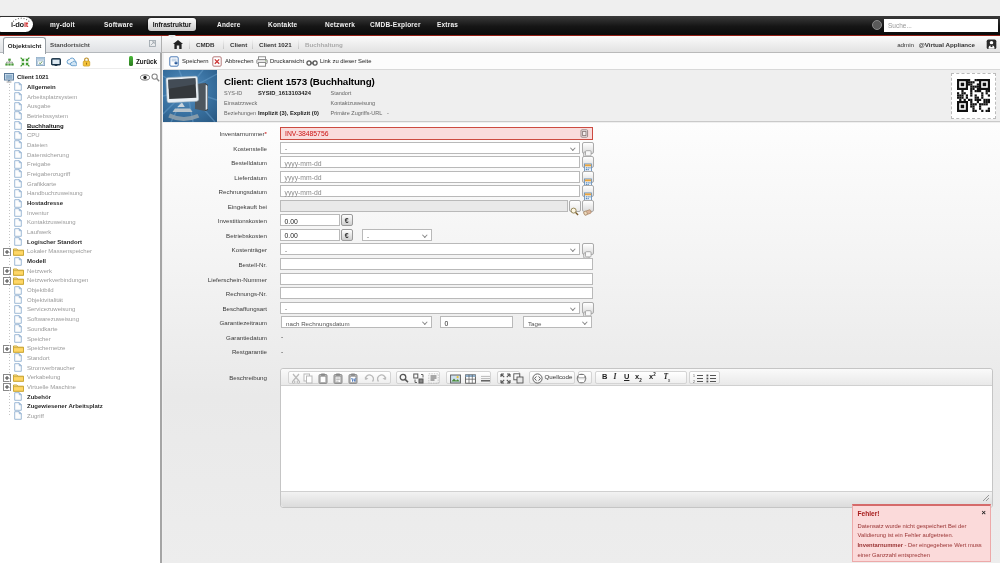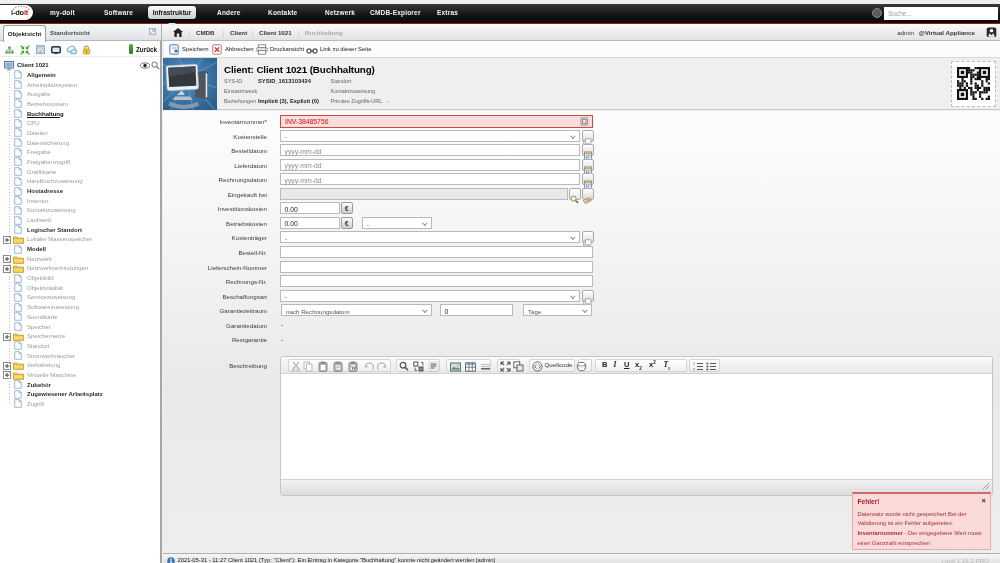--- a/index.html
+++ b/index.html
@@ -1,16 +1,16 @@
 <!DOCTYPE html>
 <html><head><meta charset="utf-8">
 <style>
 * { margin:0; padding:0; box-sizing:border-box; }
 html,body { width:1000px; height:563px; overflow:hidden; font-family:"Liberation Sans", sans-serif; background:#efefef; }
-#stage { position:absolute; left:0; top:4px; width:1000px; height:488px; }
+#stage { position:absolute; left:0; top:16px; width:1000px; height:488px; }
 
 
 #topbar { position:absolute; left:0; top:0; width:1000px; height:18.5px; background:linear-gradient(#3a3a3a,#151515 55%,#0a0a0a); }
 .menuitem { position:absolute; top:4.5px; font-size:6.5px; font-weight:bold; color:#f2f2f2; letter-spacing:0.2px; }
 #logo { position:absolute; left:-6px; top:1px; width:39px; height:15px; background:#fff; border-radius:8px; box-shadow:0 0 2px rgba(0,0,0,0.6); }
 #logotext { position:absolute; left:11px; top:4px; font-size:7.5px; font-weight:bold; color:#1a1a1a; letter-spacing:-0.2px; }
 #infra { position:absolute; left:148px; top:1.5px; width:48px; height:13.5px; background:linear-gradient(#fdfdfd,#c9c9c9); border-radius:3px; box-shadow:0 0 2px #000; }
 #infra span { position:absolute; left:0; right:0; top:3.5px; text-align:center; font-size:6.5px; font-weight:bold; color:#111; }
 #searchwrap { position:absolute; right:2px; top:3px; width:114px; height:12.5px; background:#fff; }
 #searchwrap span { position:absolute; left:4px; top:3px; font-size:6.5px; color:#999; }
@@ -528,21 +528,21 @@
         </g>
     <g transform="translate(3.5,7) rotate(-3 15 12)">
       <rect x="0" y="0" width="31.5" height="25" rx="2" fill="#e9eff4" stroke="#aab8c2" stroke-width="0.6"></rect>
       <rect x="2.2" y="2" width="27.2" height="19.4" fill="#34383c"></rect>
       <path d="M2.2 2 h27.2 v6 l-27.2 3 Z" fill="#46505a" opacity="0.85"></path>
     </g>
     <path d="M19 32.5 l2.8 4.5 h-7.5 Z" fill="#ccd6dd"></path>
     <path d="M12 38.5 h15 l2.5 3.5 h-20 Z" fill="#b7c3cb"></path>
     <path d="M7 43.5 q13 6.5 27.5 0.5 l1.8 3.6 q-16 7 -31 0 Z" fill="#8da0ac" opacity="0.9"></path>
     </svg>
-  <div id="title">Client: Client 1021 (Buchhaltung)</div>
+  <div id="title">Client: Client 1573 (Buchhaltung)</div>
   <div class="mlab" style="left:61.5px;top:20.5px">SYS-ID</div>
   <div class="mval" style="left:95.5px;top:20.5px">SYSID_1613103424</div>
   <div class="mlab" style="left:168px;top:20.5px">Standort</div>
   <div class="mlab" style="left:61.5px;top:30.5px">Einsatzzweck</div>
   <div class="mlab" style="left:168px;top:30.5px">Kontaktzuweisung</div>
   <div class="mlab" style="left:61.5px;top:40.5px">Beziehungen</div>
   <div class="mval" style="left:95.5px;top:40.5px">Implizit (3), Explizit (0)</div>
   <div class="mlab" style="left:168px;top:40.5px">Primäre Zugriffs-URL&nbsp;&nbsp;&nbsp;-</div>
   <div id="qrbox">
         <svg style="position:absolute;left:5px;top:5px" width="33" height="33" viewBox="0 0 33 33">

